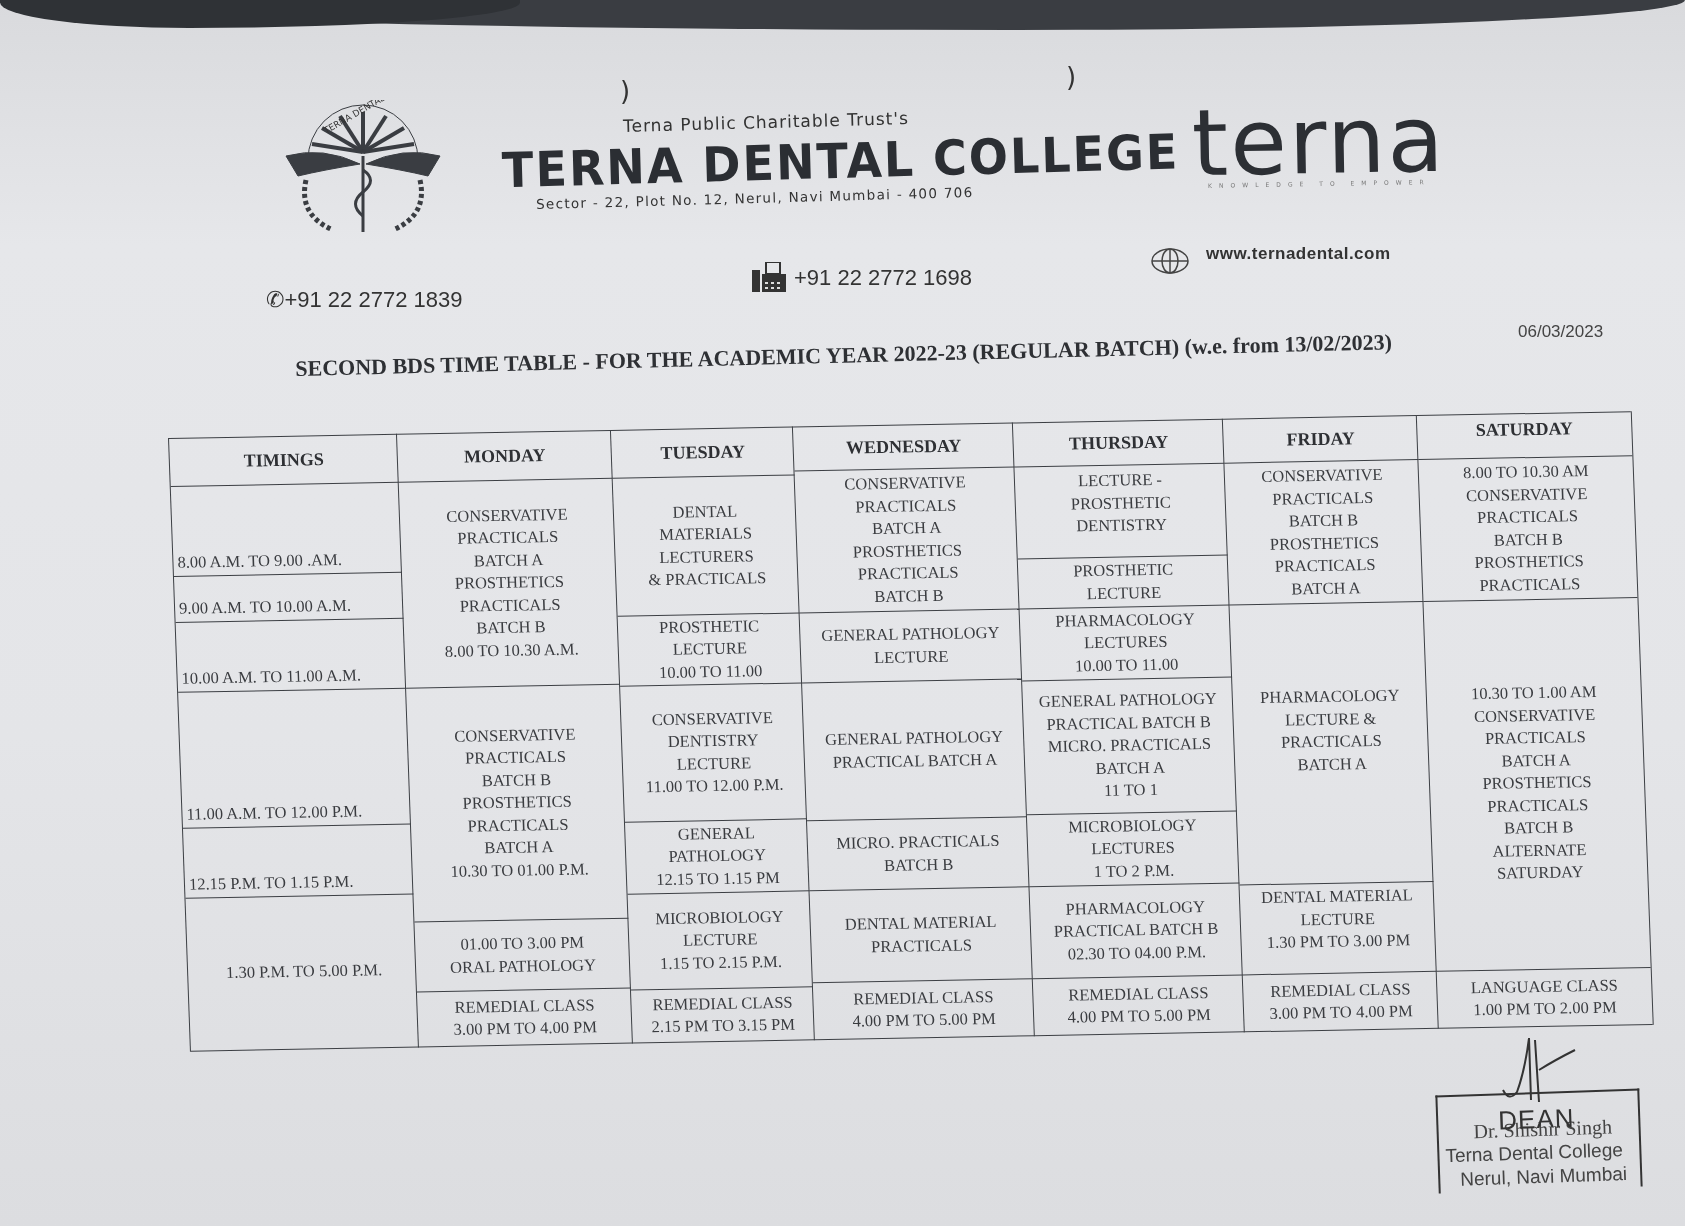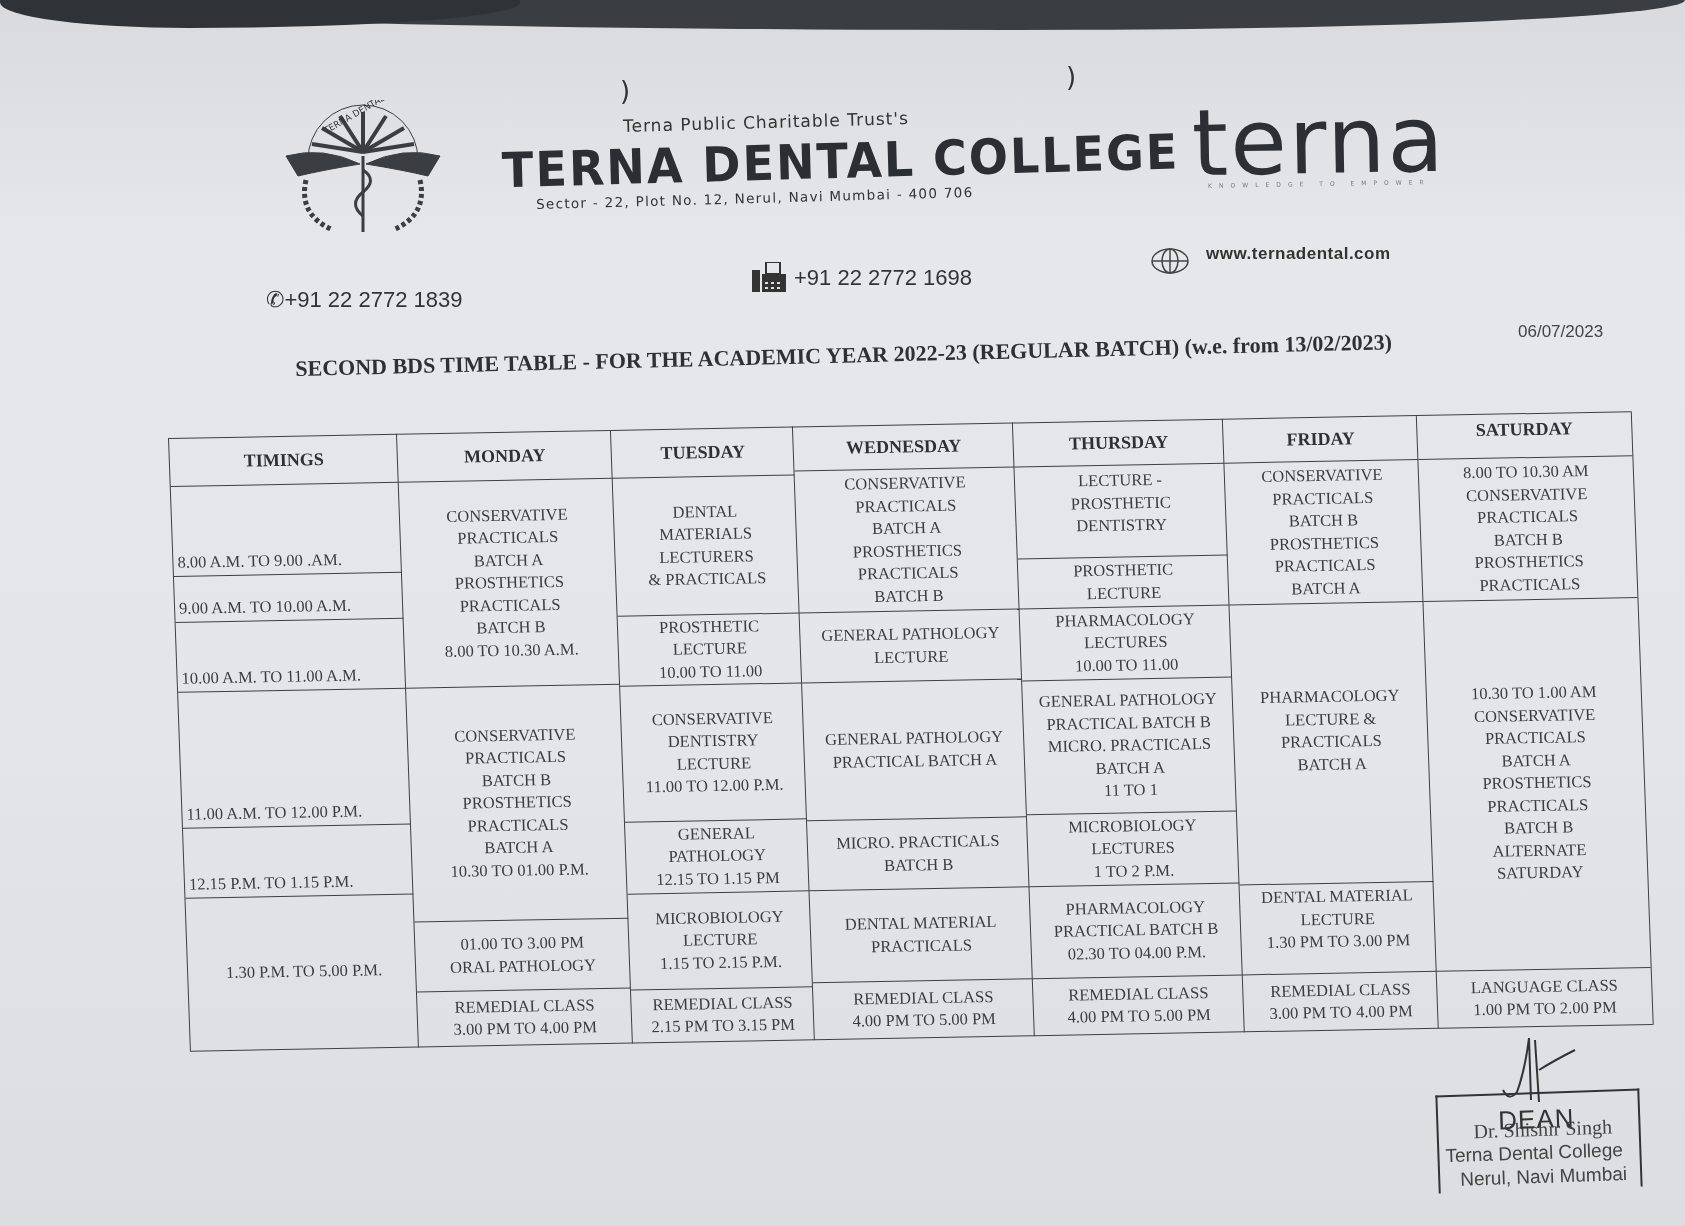--- a/index.html
+++ b/index.html
@@ -183,21 +183,21 @@
       <g fill="none" stroke="#444" stroke-width="1.5">
         <ellipse cx="20" cy="13" rx="18" ry="12"></ellipse>
         <ellipse cx="20" cy="13" rx="8" ry="12"></ellipse>
         <line x1="2" y1="13" x2="38" y2="13"></line>
         <line x1="20" y1="1" x2="20" y2="25"></line>
       </g>
     </svg>
   </div>
   <div class="contact web-txt">www.ternadental.com</div>
 
-  <div class="date-stamp">06/07/2023</div>
+  <div class="date-stamp">06/03/2023</div>
   <div class="title">SECOND BDS TIME TABLE - FOR THE ACADEMIC YEAR 2022-23 (REGULAR BATCH) (w.e. from 13/02/2023)</div>
 
   <div class="tt">
 
     <div class="col" style="left:0;width:228px;">
       <div class="cell hdr" style="top:0;height:48px;">TIMINGS</div>
       <div class="cell time-cell" style="top:48px;height:90px;">
           <span class="ln">8.00 A.M. TO 9.00 .AM.</span>
         </div>
       <div class="cell time-cell" style="top:138px;height:46px;">

